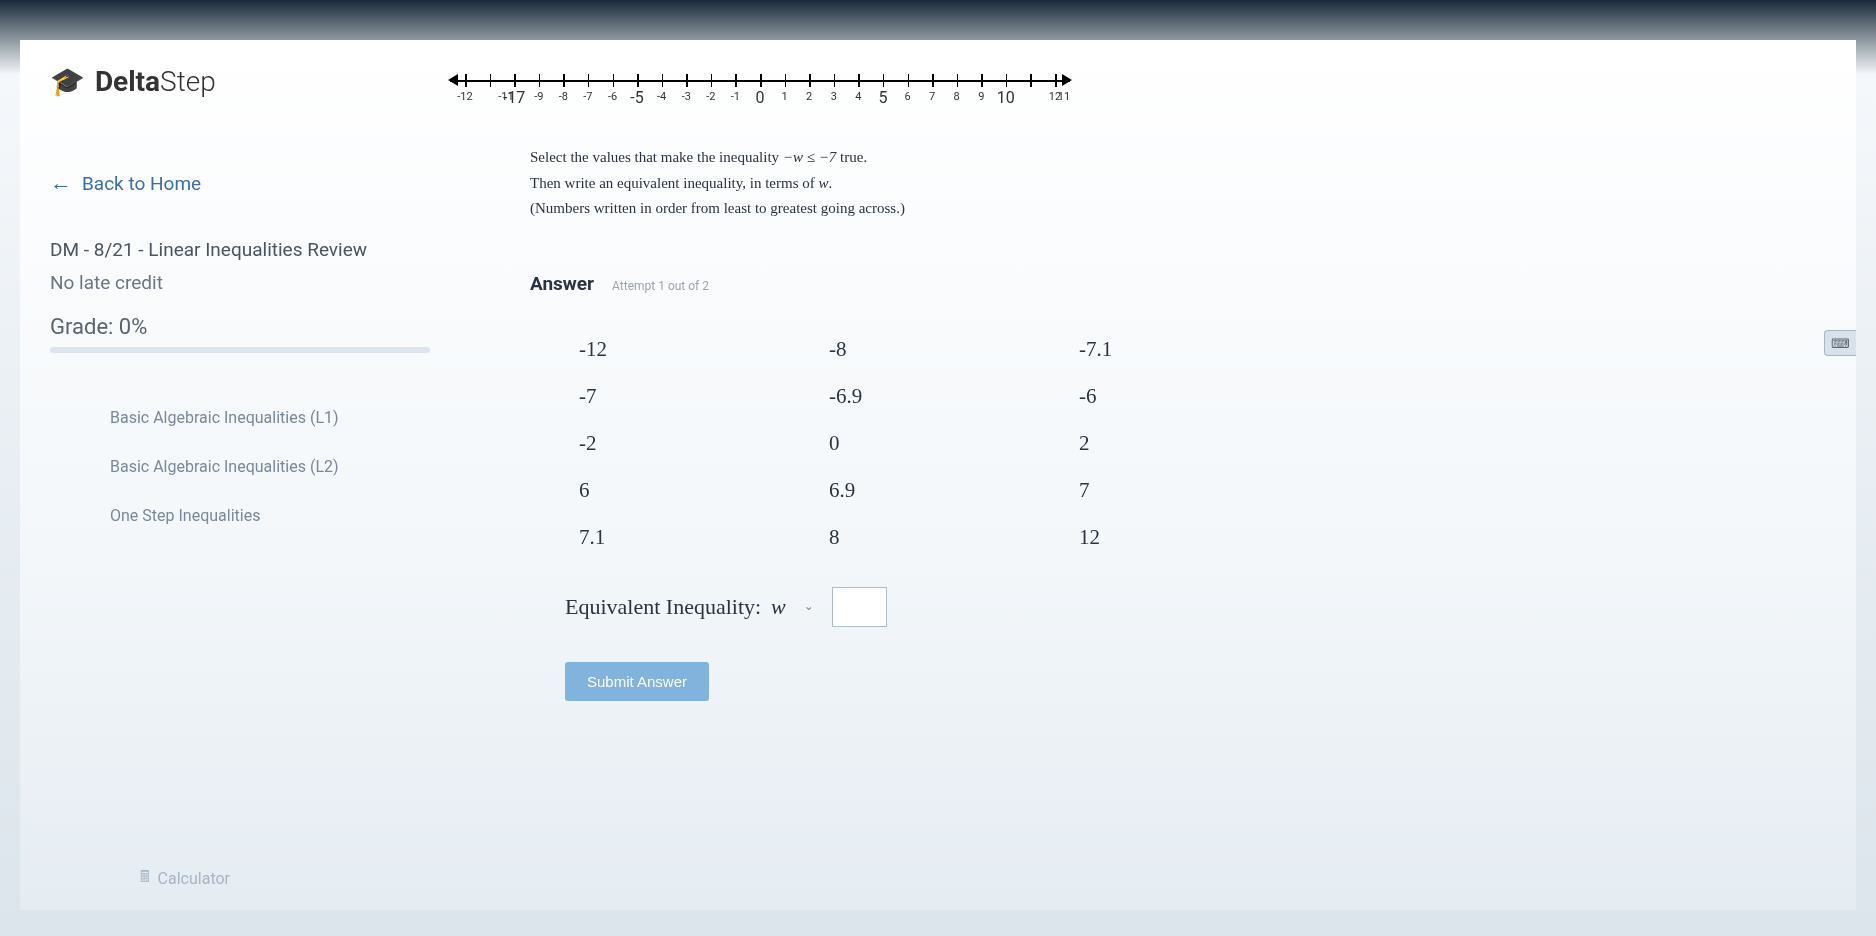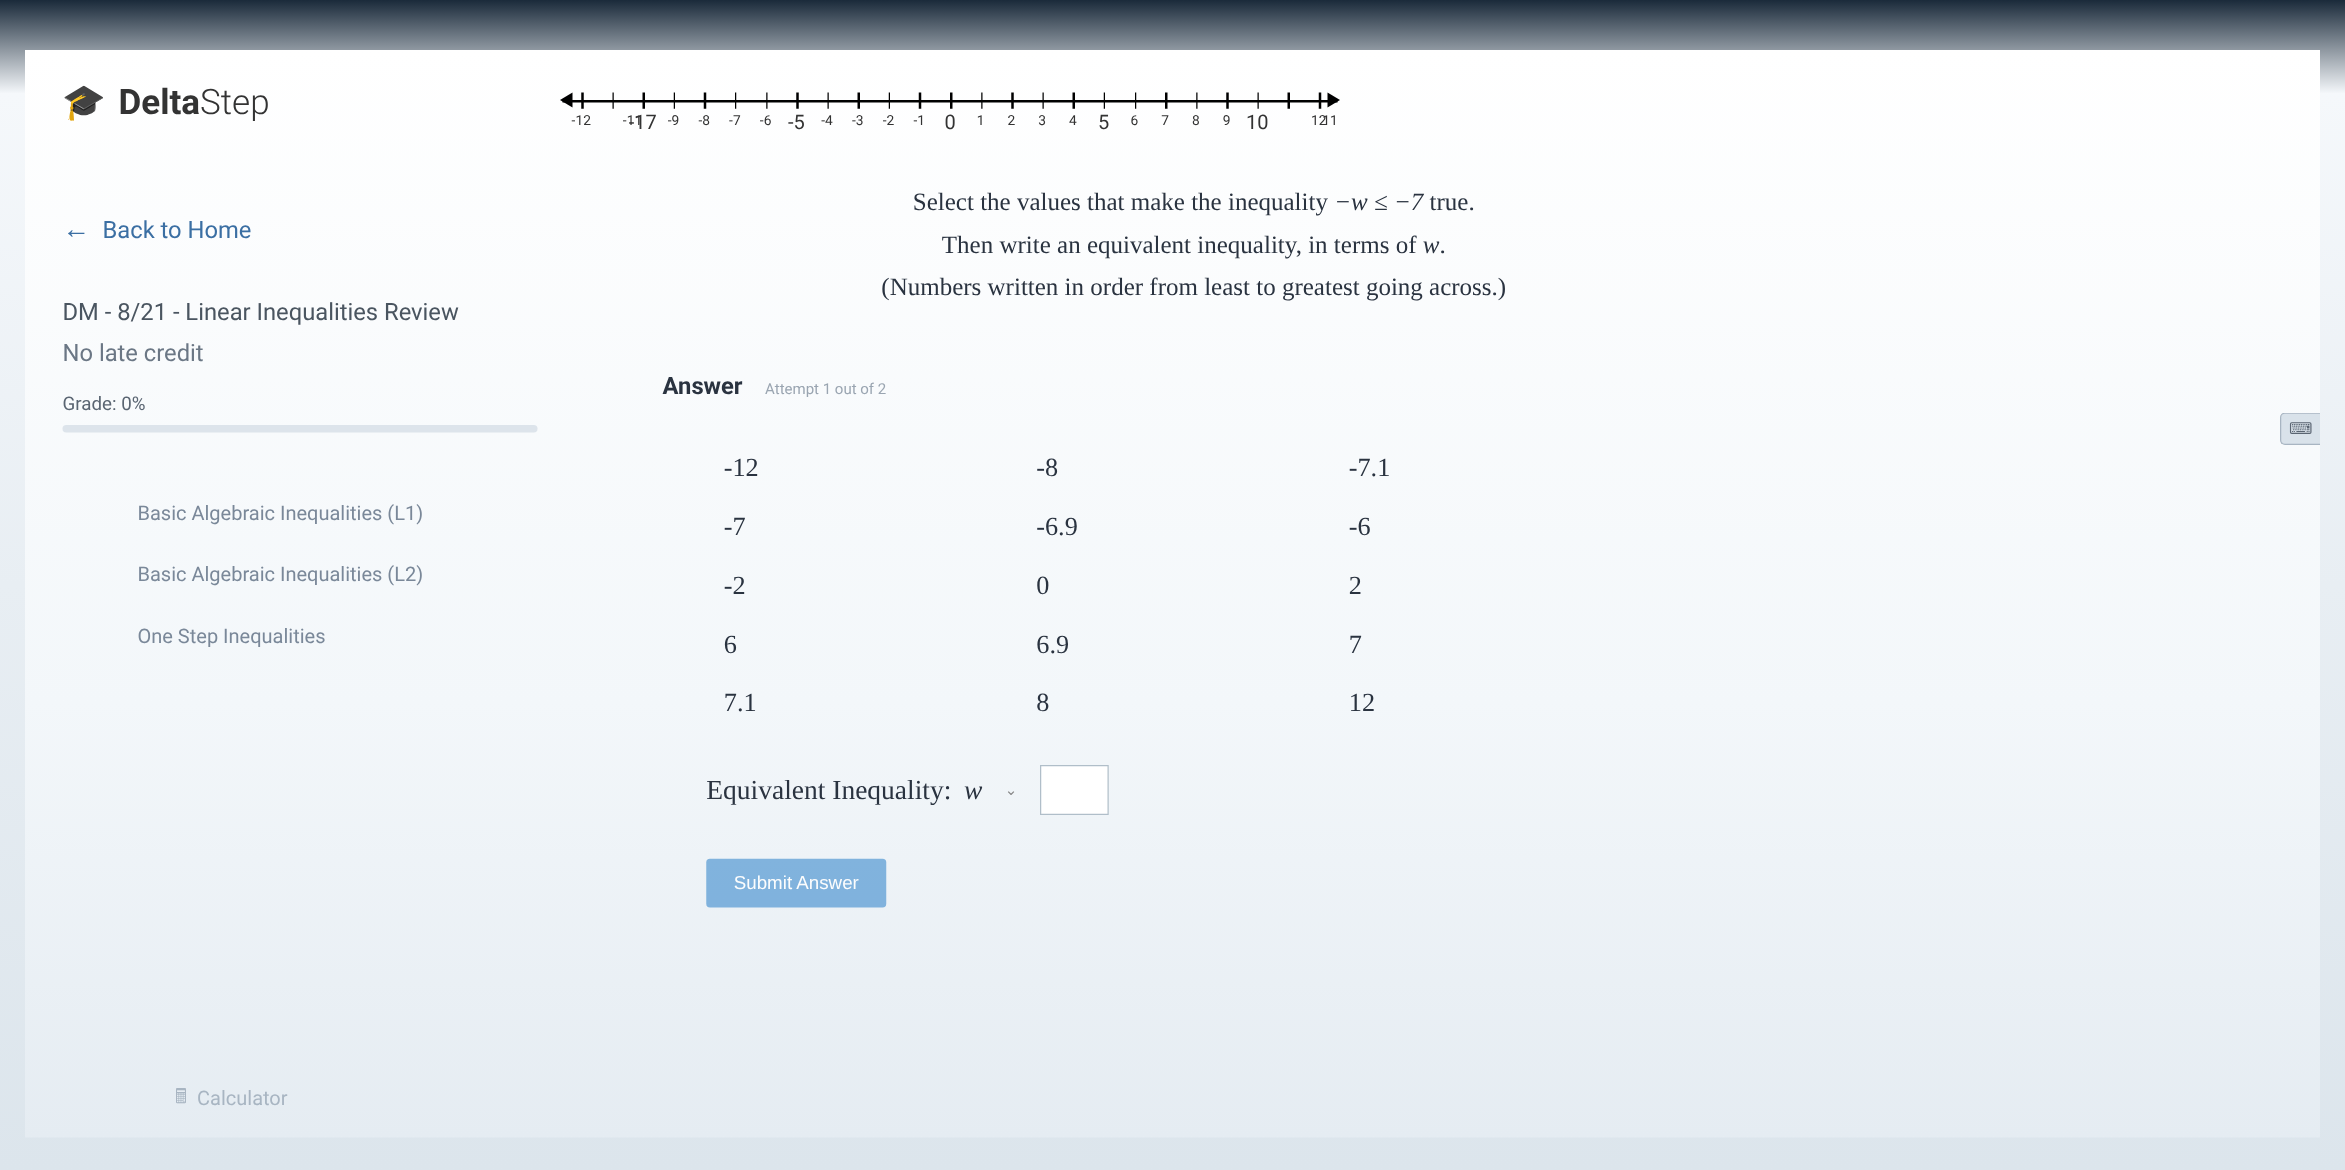--- a/index.html
+++ b/index.html
@@ -104,21 +104,21 @@
       color: #4a5560;
       line-height: 1.5;
       margin-bottom: 6px;
     }
     .no-late {
       font-size: 19px;
       color: #6b7785;
       margin-bottom: 20px;
     }
     .grade {
-      font-size: 15px;
+      font-size: 22px;
       color: #5a6572;
       margin-bottom: 8px;
     }
     .progress-bar {
       width: 380px;
       height: 6px;
       background: rgba(180,195,210,0.4);
       border-radius: 3px;
       margin-bottom: 55px;
     }
@@ -131,27 +131,26 @@
     .topic-item {
       font-size: 16px;
       color: #7a8899;
       cursor: pointer;
     }
     .main {
       flex: 1;
       padding-top: 35px;
     }
     .question-text {
-      font-size: 20px;
+      font-size: 15px;
       color: #2a3340;
       font-family: Georgia, "Times New Roman", serif;
       line-height: 1.7;
       margin-bottom: 50px;
       max-width: 850px;
-      text-align: center;
     }
     .math-i { font-style: italic; font-family: Georgia, serif; }
     .answer-header {
       display: flex;
       align-items: baseline;
       gap: 18px;
       margin-bottom: 40px;
     }
     .answer-label {
       font-weight: 700;

